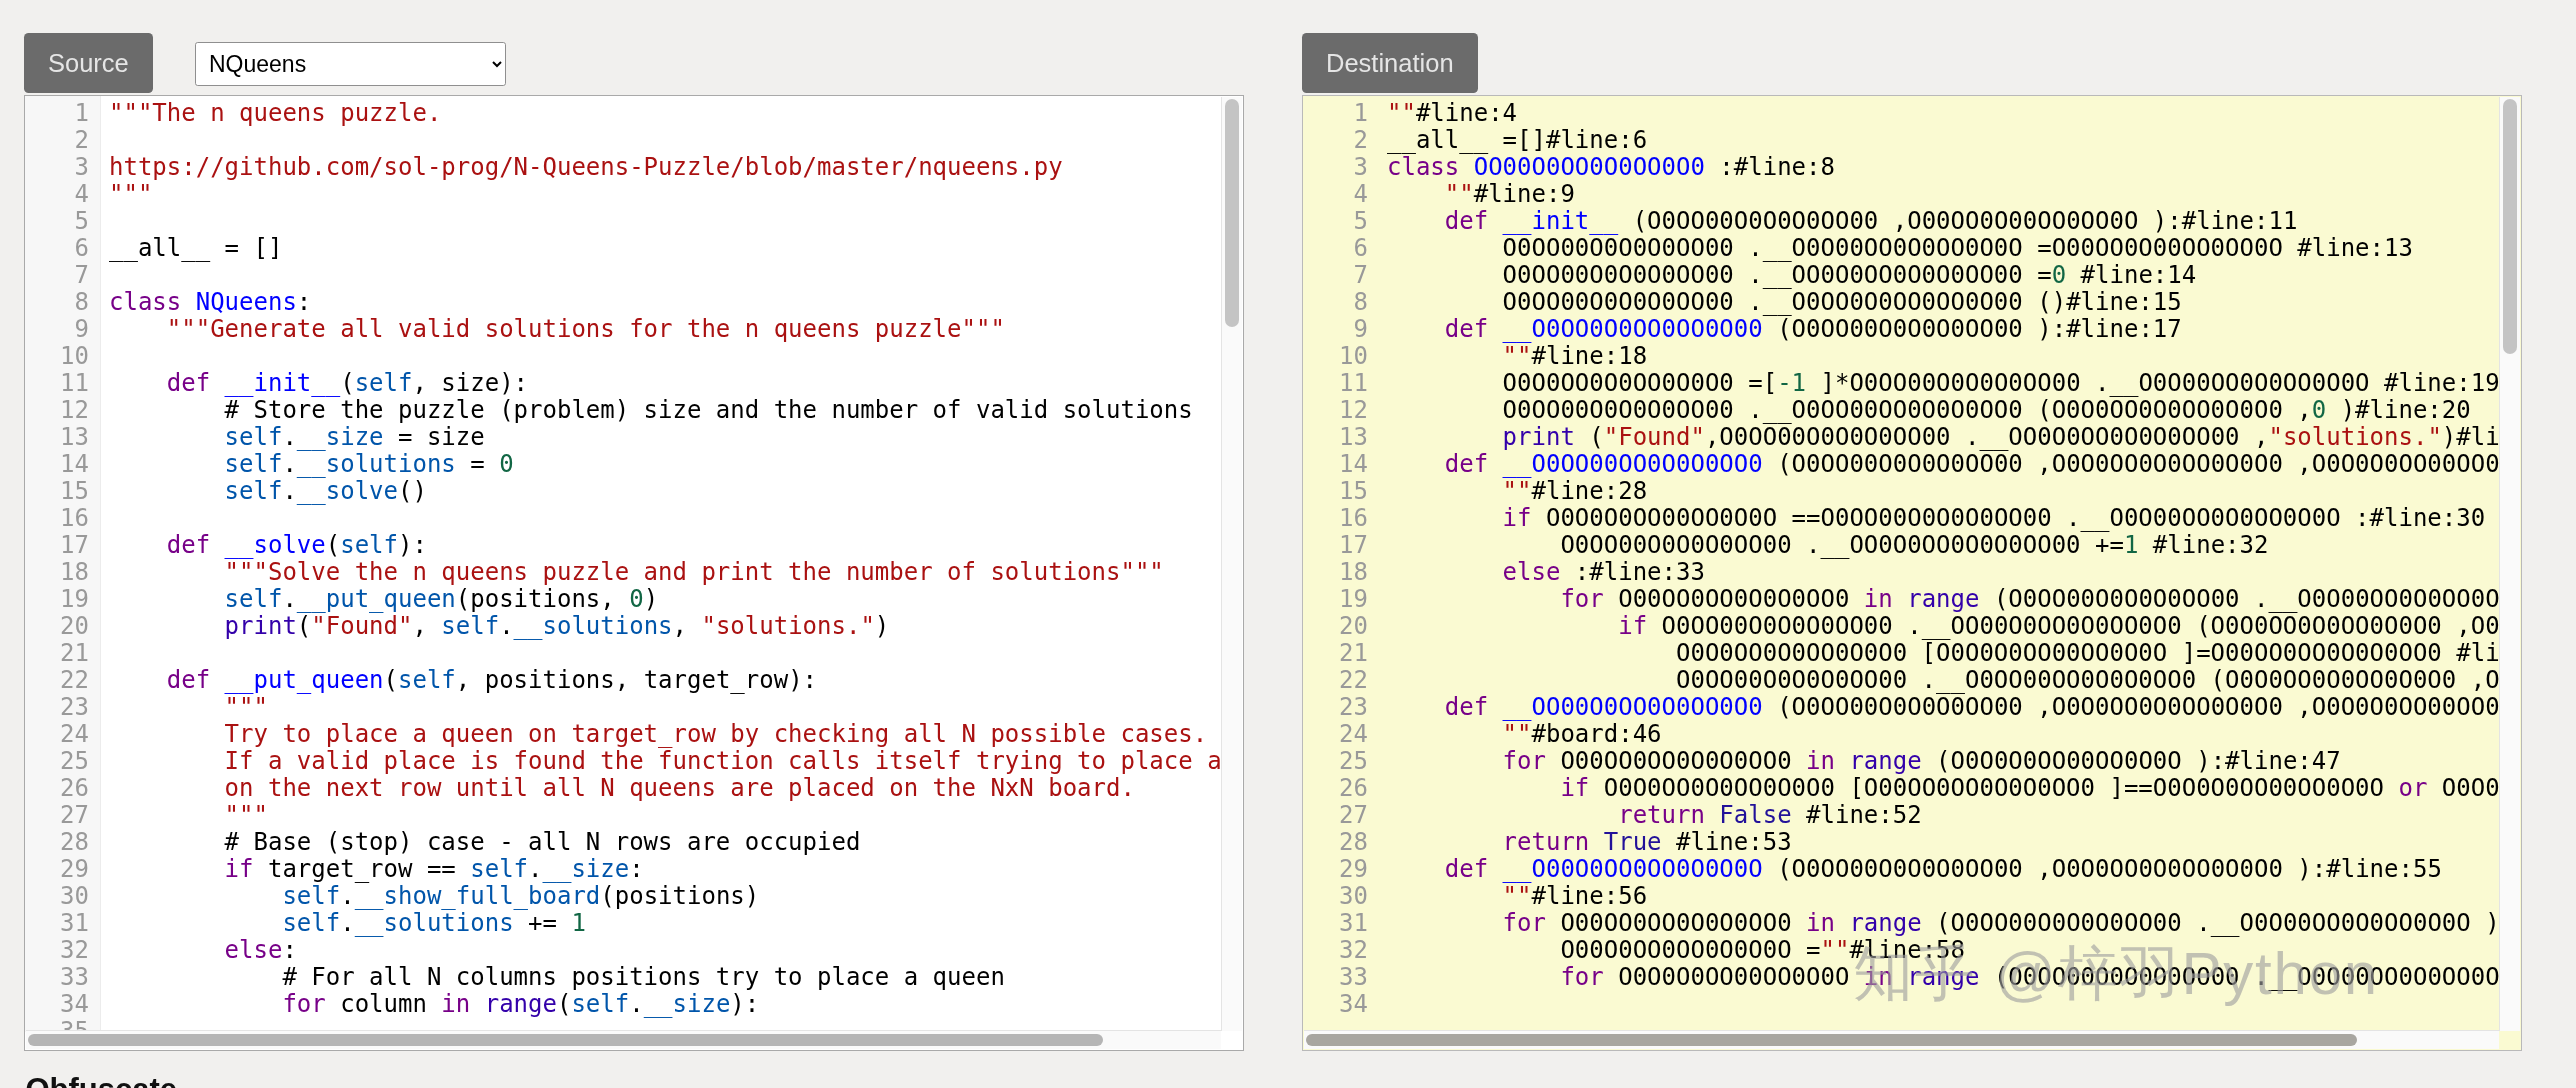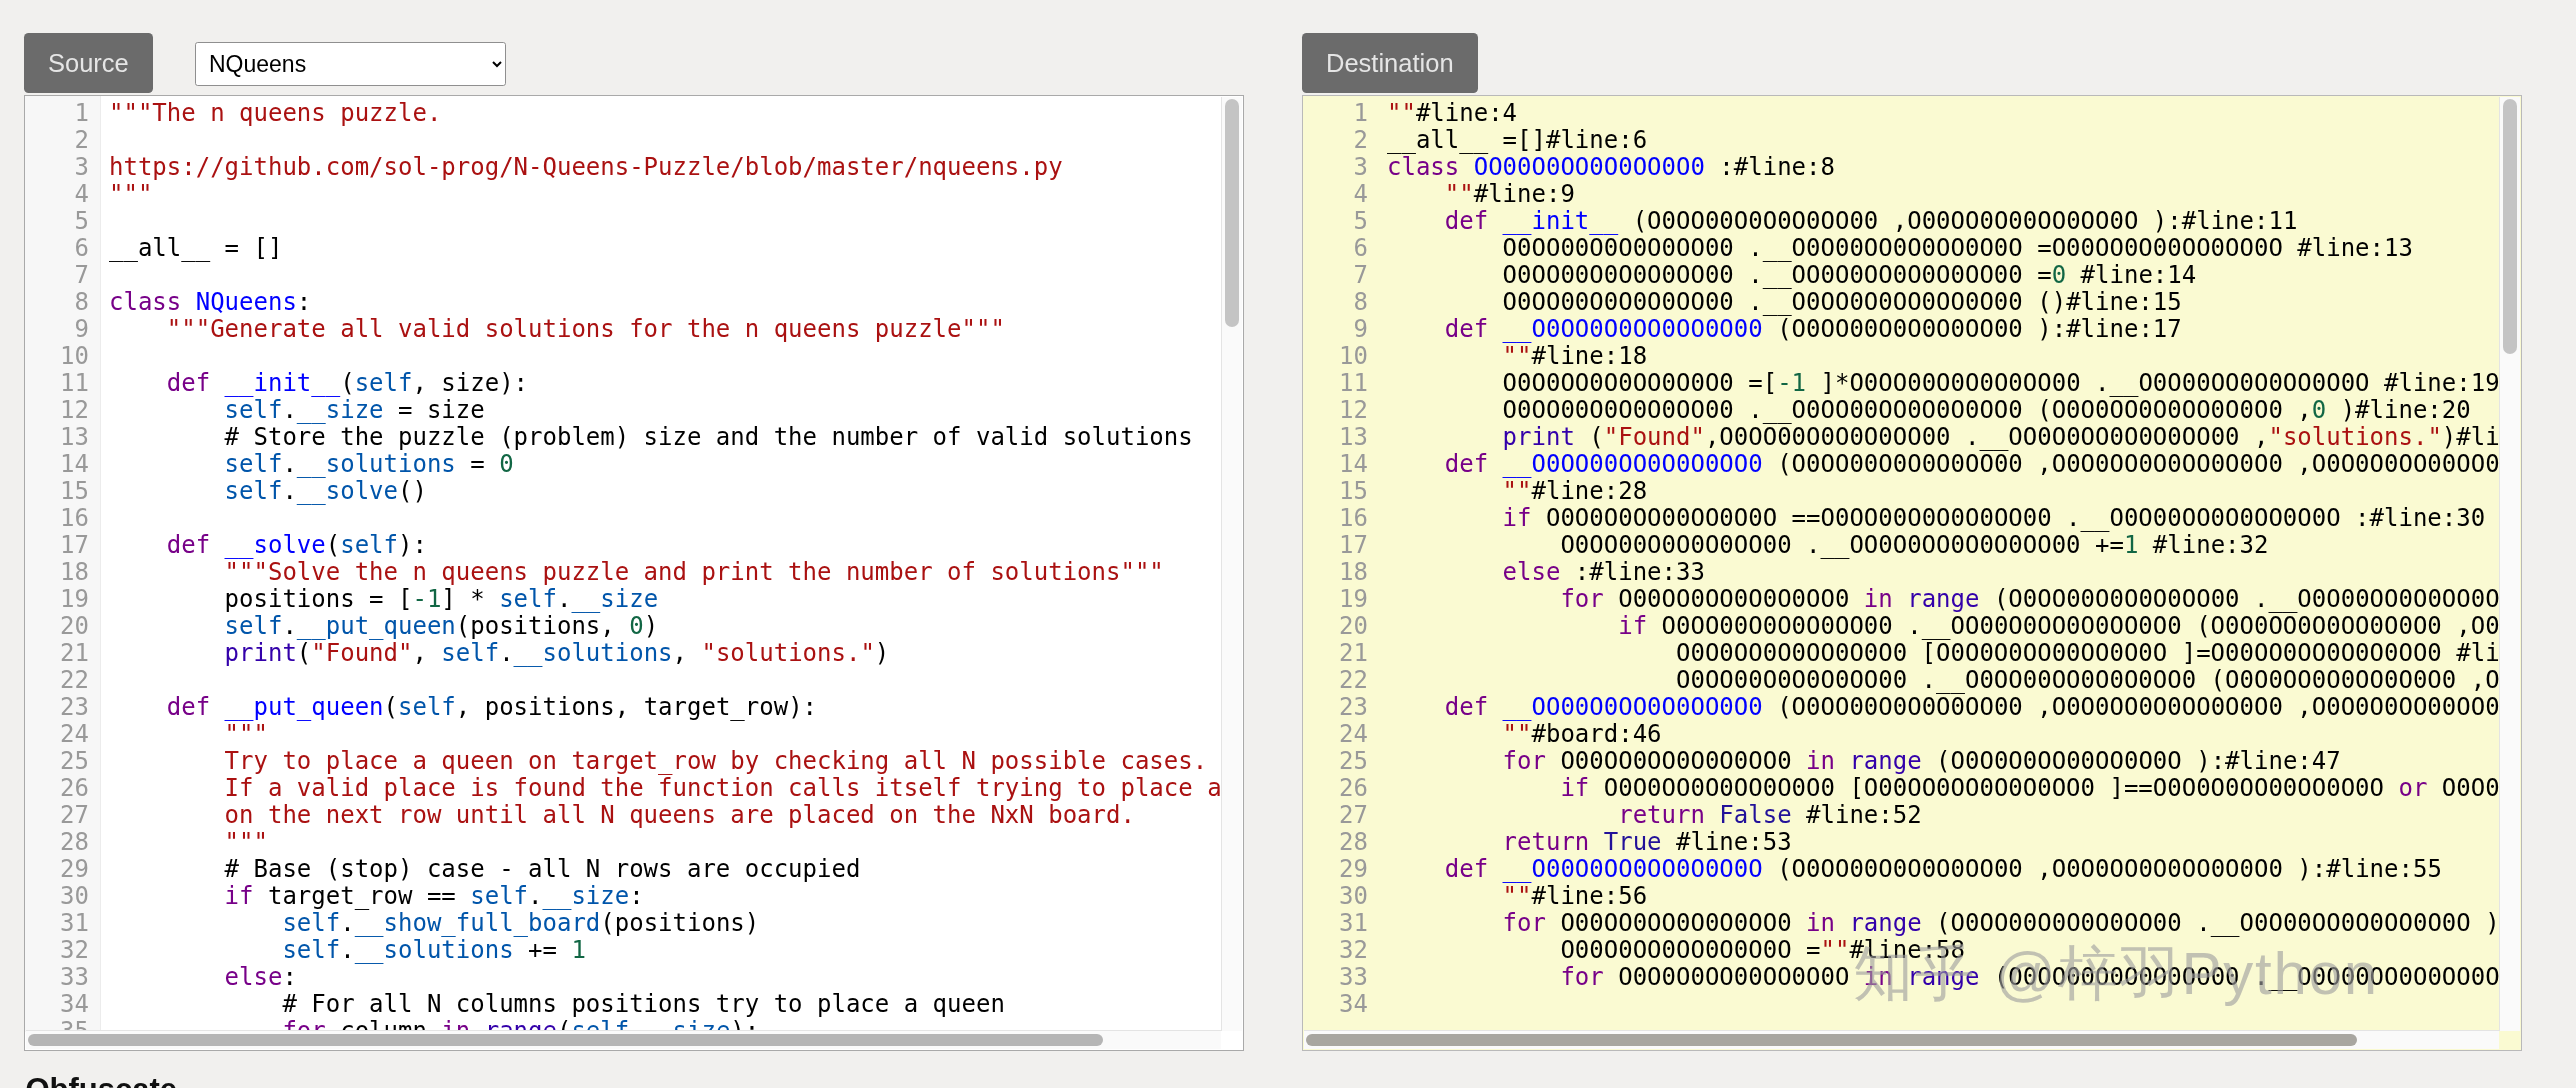--- a/index.html
+++ b/index.html
@@ -190,28 +190,27 @@
       <div class="cl">&nbsp;</div>
       <div class="cl"><span class="t-s">https://github.com/sol-prog/N-Queens-Puzzle/blob/master/nqueens.py</span></div>
       <div class="cl"><span class="t-s">"""</span></div>
       <div class="cl">&nbsp;</div>
       <div class="cl"><span class="t-v">__all__ = []</span></div>
       <div class="cl">&nbsp;</div>
       <div class="cl"><span class="t-k">class</span><span class="t-v"> </span><span class="t-d">NQueens</span><span class="t-v">:</span></div>
       <div class="cl"><span class="t-s">    """Generate all valid solutions for the n queens puzzle"""</span></div>
       <div class="cl">&nbsp;</div>
       <div class="cl"><span class="t-v">    </span><span class="t-k">def</span><span class="t-v"> </span><span class="t-d">__init__</span><span class="t-v">(</span><span class="t-p">self</span><span class="t-v">, size):</span></div>
+      <div class="cl"><span class="t-c">        # Store the puzzle (problem) size and the number of valid solutions</span></div>
       <div class="cl"><span class="t-v">        </span><span class="t-p">self</span><span class="t-v">.</span><span class="t-p">__size</span><span class="t-v"> = size</span></div>
-      <div class="cl"><span class="t-c">        # Store the puzzle (problem) size and the number of valid solutions</span></div>
       <div class="cl"><span class="t-v">        </span><span class="t-p">self</span><span class="t-v">.</span><span class="t-p">__solutions</span><span class="t-v"> = </span><span class="t-n">0</span></div>
       <div class="cl"><span class="t-v">        </span><span class="t-p">self</span><span class="t-v">.</span><span class="t-p">__solve</span><span class="t-v">()</span></div>
       <div class="cl">&nbsp;</div>
       <div class="cl"><span class="t-v">    </span><span class="t-k">def</span><span class="t-v"> </span><span class="t-d">__solve</span><span class="t-v">(</span><span class="t-p">self</span><span class="t-v">):</span></div>
       <div class="cl"><span class="t-s">        """Solve the n queens puzzle and print the number of solutions"""</span></div>
-      <div class="cl"><span class="t-v">        positions = [</span><span class="t-n">-1</span><span class="t-v">] * </span><span class="t-p">self</span><span class="t-v">.</span><span class="t-p">__size</span></div>
       <div class="cl"><span class="t-v">        </span><span class="t-p">self</span><span class="t-v">.</span><span class="t-p">__put_queen</span><span class="t-v">(positions, </span><span class="t-n">0</span><span class="t-v">)</span></div>
       <div class="cl"><span class="t-v">        </span><span class="t-b">print</span><span class="t-v">(</span><span class="t-s">"Found"</span><span class="t-v">, </span><span class="t-p">self</span><span class="t-v">.</span><span class="t-p">__solutions</span><span class="t-v">, </span><span class="t-s">"solutions."</span><span class="t-v">)</span></div>
       <div class="cl">&nbsp;</div>
       <div class="cl"><span class="t-v">    </span><span class="t-k">def</span><span class="t-v"> </span><span class="t-d">__put_queen</span><span class="t-v">(</span><span class="t-p">self</span><span class="t-v">, positions, target_row):</span></div>
       <div class="cl"><span class="t-s">        """</span></div>
       <div class="cl"><span class="t-s">        Try to place a queen on target_row by checking all N possible cases.</span></div>
       <div class="cl"><span class="t-s">        If a valid place is found the function calls itself trying to place a queen</span></div>
       <div class="cl"><span class="t-s">        on the next row until all N queens are placed on the NxN board.</span></div>
       <div class="cl"><span class="t-s">        """</span></div>
       <div class="cl"><span class="t-c">        # Base (stop) case - all N rows are occupied</span></div>

